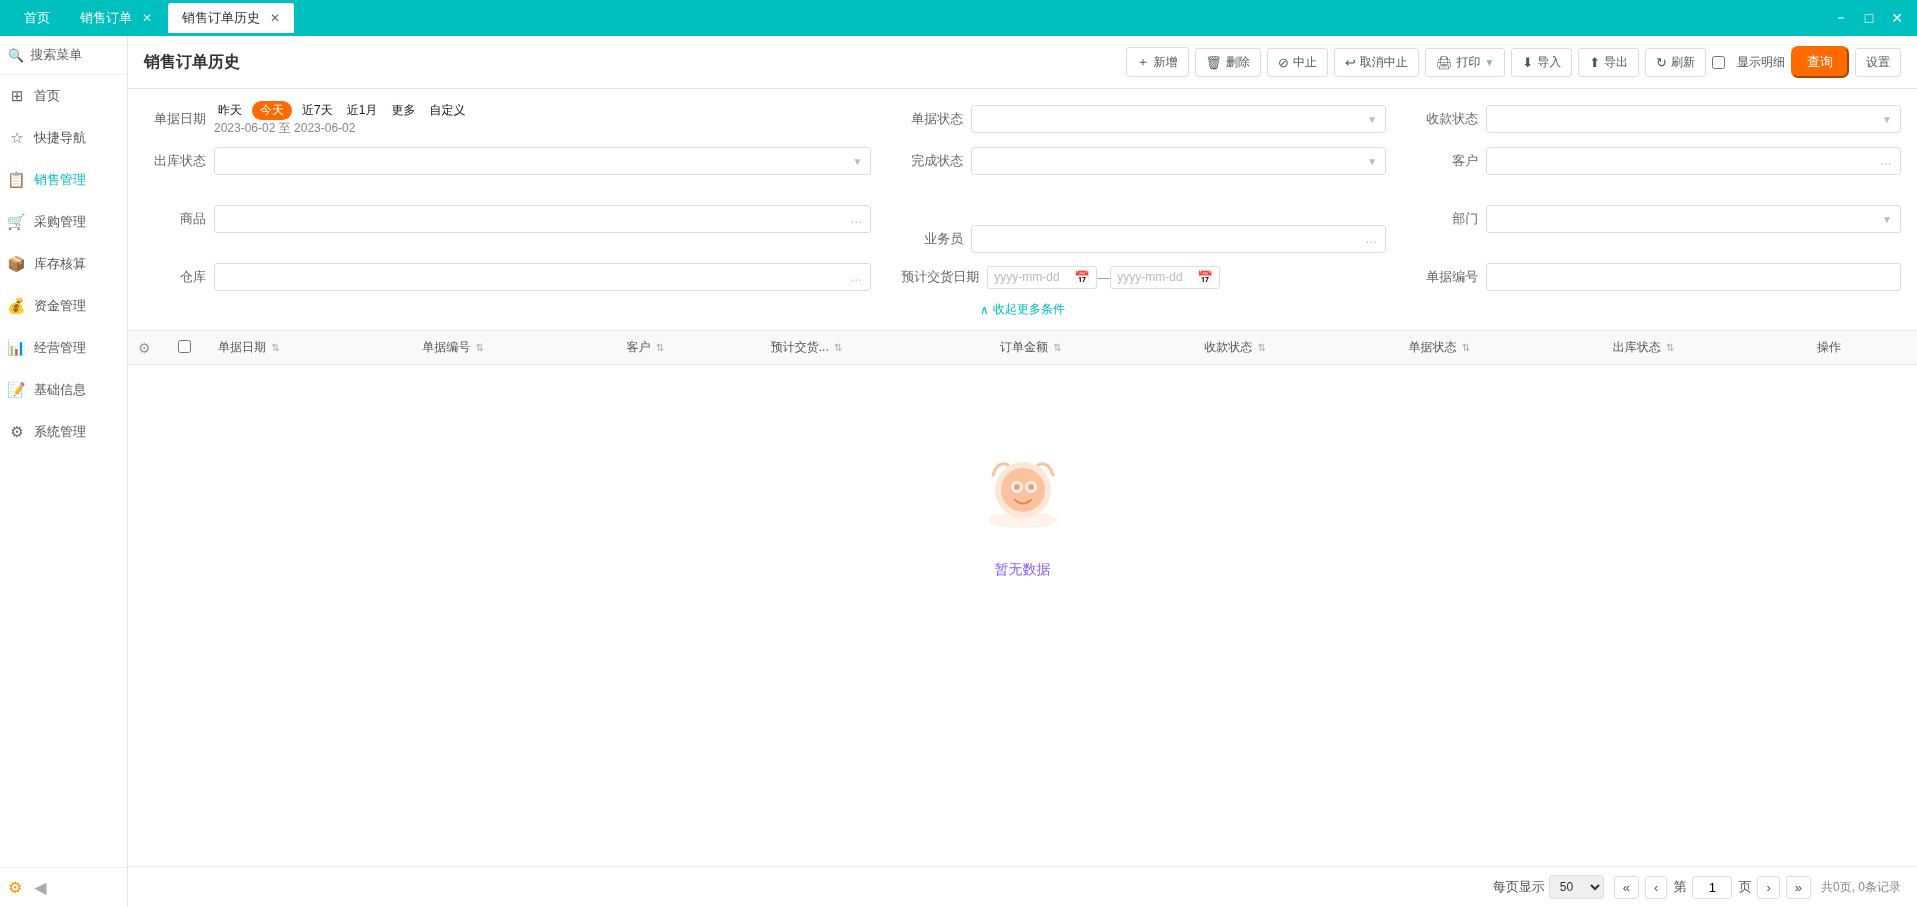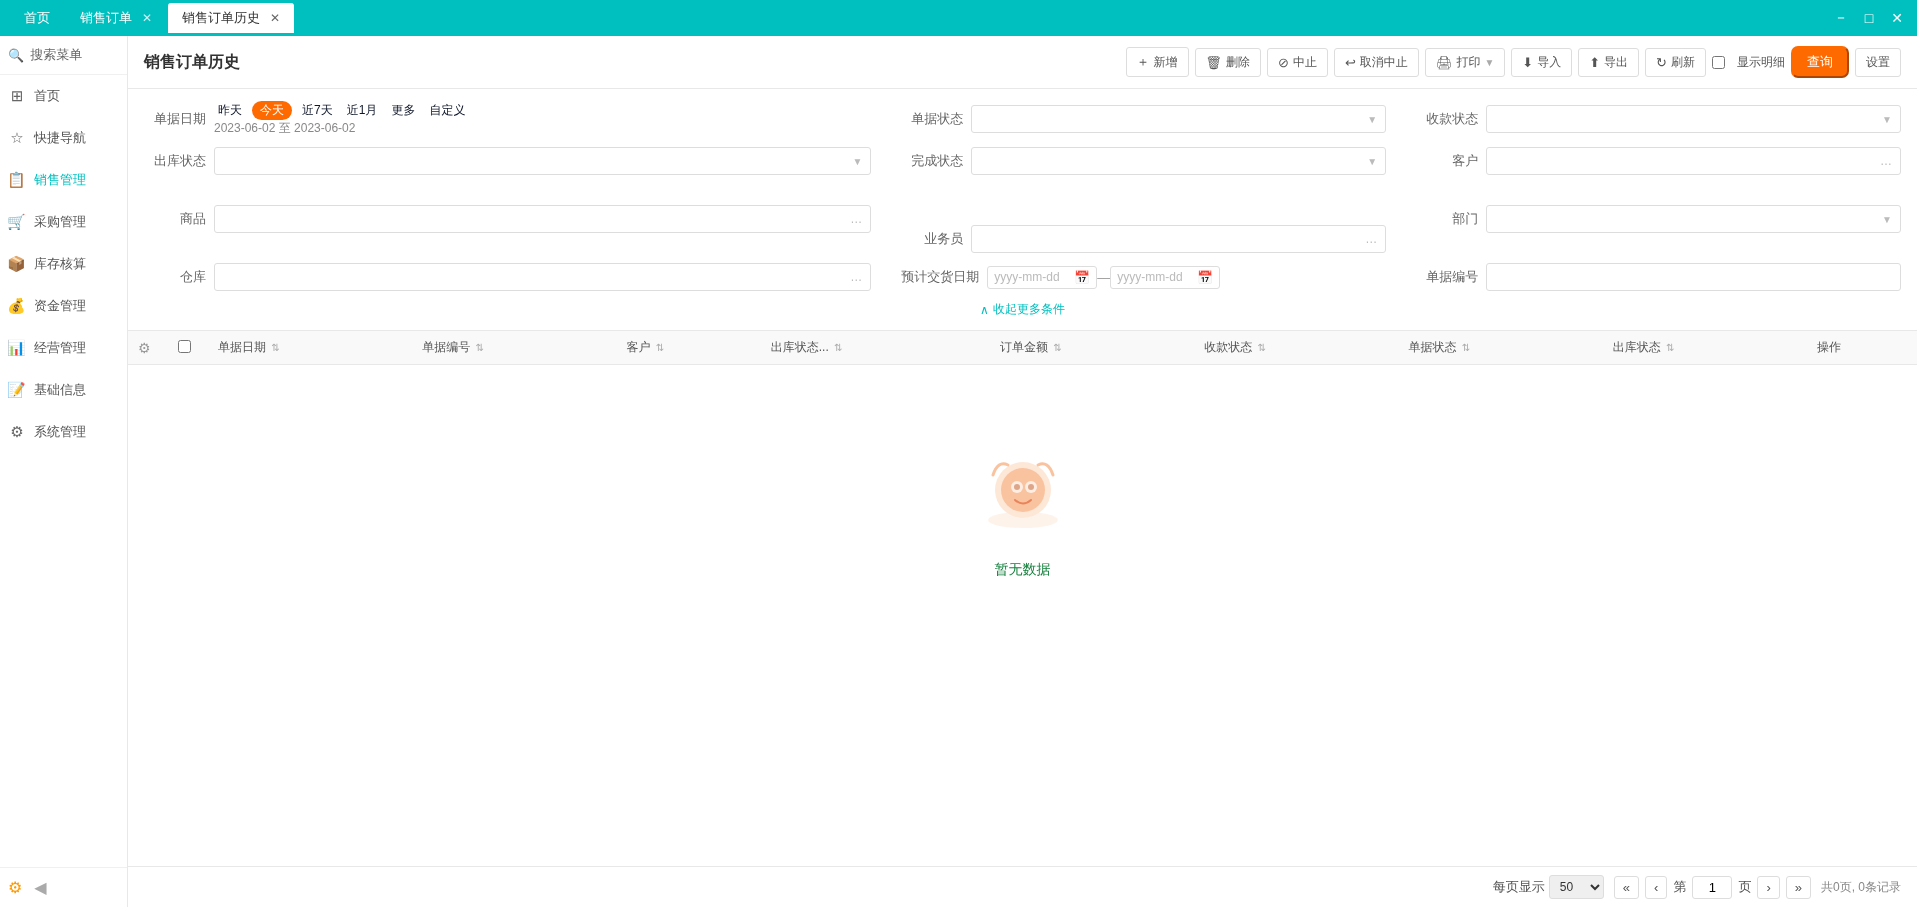--- a/index.html
+++ b/index.html
@@ -70,21 +70,21 @@
     .data-table th { background: #f9f9f9; padding: 8px 10px; text-align: left; font-size: 12px; color: #555; font-weight: normal; border-bottom: 1px solid #e8e8e8; white-space: nowrap; }
     .data-table th .sort-icon { color: #aaa; font-size: 10px; margin-left: 2px; }
     .data-table td { padding: 8px 10px; border-bottom: 1px solid #f0f0f0; font-size: 12px; }
     .table-checkbox-col { width: 40px; text-align: center; }
     .table-settings-col { width: 40px; text-align: center; cursor: pointer; }
     .settings-icon { color: #999; font-size: 14px; cursor: pointer; }
 
     
     .empty-state { display: flex; flex-direction: column; align-items: center; justify-content: center; padding: 80px 0; }
     .empty-icon { width: 100px; height: 100px; margin-bottom: 16px; }
-    .empty-text { color: #15803d; font-size: 14px; }
+    .empty-text { color: #8b5cf6; font-size: 14px; }
 
     
     .table-footer { background: white; border-top: 1px solid #e8e8e8; padding: 8px 16px; display: flex; align-items: center; justify-content: flex-end; gap: 10px; flex-shrink: 0; font-size: 13px; color: #555; }
     .per-page { display: flex; align-items: center; gap: 4px; }
     .per-page-select { border: 1px solid #ddd; border-radius: 3px; padding: 3px 6px; font-size: 12px; color: #333; cursor: pointer; }
     .pagination { display: flex; align-items: center; gap: 6px; }
     .page-nav-btn { border: 1px solid #ddd; border-radius: 3px; padding: 3px 8px; cursor: pointer; color: #555; font-size: 13px; background: white; }
     .page-nav-btn:disabled { color: #ccc; cursor: default; }
     .page-input { border: 1px solid #ddd; border-radius: 3px; padding: 3px 6px; width: 40px; text-align: center; font-size: 13px; }
     .total-text { color: #888; font-size: 12px; }
@@ -338,21 +338,21 @@
             </th>
             <th>
               <span>单据编号</span>
               <span class="sort-icon">⇅</span>
             </th>
             <th>
               <span>客户</span>
               <span class="sort-icon">⇅</span>
             </th>
             <th>
-              <span>出库状态...</span>
+              <span>预计交货...</span>
               <span class="sort-icon">⇅</span>
             </th>
             <th>
               <span>订单金额</span>
               <span class="sort-icon">⇅</span>
             </th>
             <th>
               <span>收款状态</span>
               <span class="sort-icon">⇅</span>
             </th>

